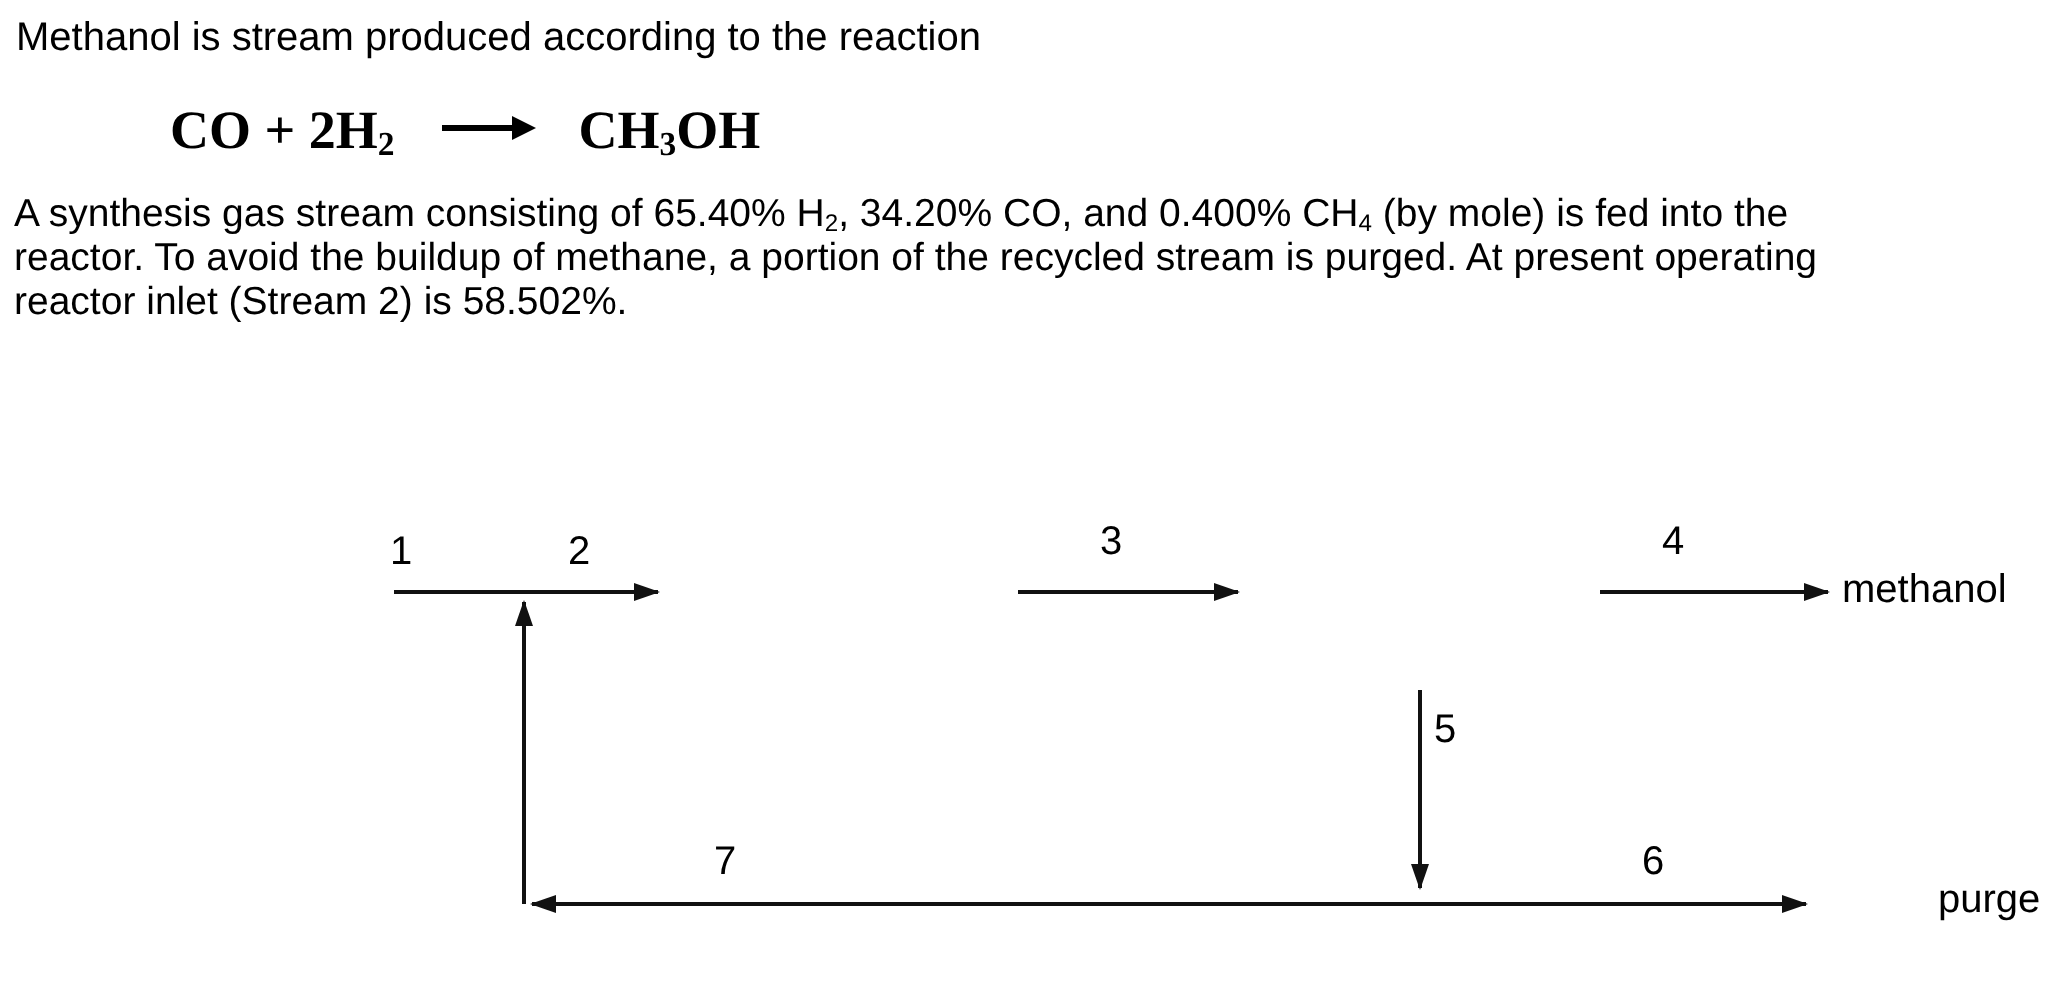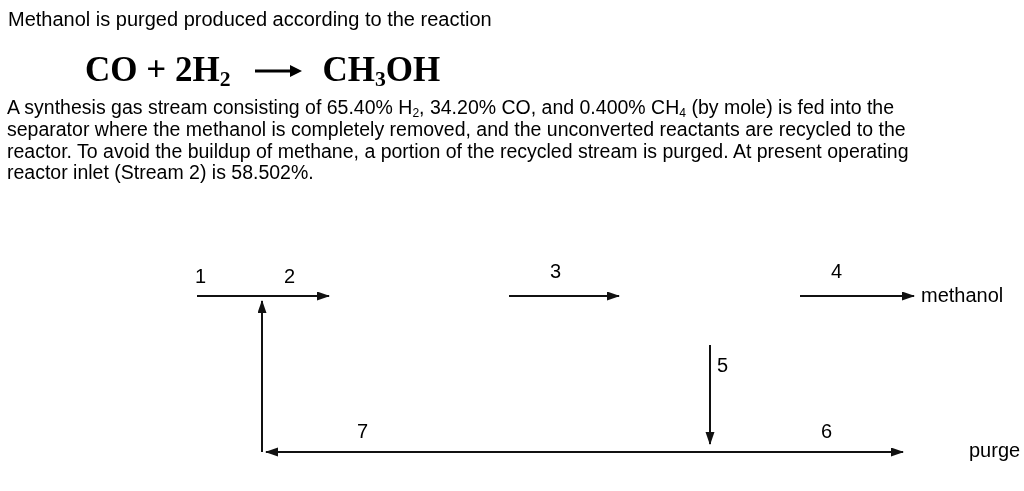--- a/index.html
+++ b/index.html
@@ -9,21 +9,21 @@
     color: var(--ink, #000000);
     font-family: "Liberation Sans", "DejaVu Sans", sans-serif;
   }
   .intro {
     position: absolute; left: 8px; top: 7px;
     font-size: 20px; line-height: 24px; white-space: nowrap;
   }
   .equation {
     position: absolute; left: 85px; top: 50px;
     font-family: "Liberation Serif", "DejaVu Serif", serif;
-    font-size: 35px; font-weight: 700; white-space: nowrap;
+    font-size: 27px; font-weight: 700; white-space: nowrap;
   }
   .eq-arrow { vertical-align: 2px; margin: 0 21px 0 24px; }
   .eq-arrow .shaft { stroke: var(--ink, #000); stroke-width: 3px; }
   .eq-arrow .head { fill: var(--ink, #000); }
   sub { font-size: 0.62em; line-height: 0; vertical-align: -0.22em; }
   .body-text {
     position: absolute; left: 7px; top: 97px;
     font-size: 19.5px; line-height: 21.8px; white-space: nowrap;
   }
   .diagram { position: absolute; left: 0; top: 0; width: 1024px; height: 491px; }
@@ -39,30 +39,29 @@
     background: linear-gradient(135deg, var(--unit-a, #f7fafd) 0%, var(--unit-b, #e4eef7) 45%, var(--unit-c, #c8daed) 100%);
     box-shadow: 1px 1.5px 1.5px rgba(70, 80, 90, 0.45);
   }
   .unit-reactor   { left: 334px; top: 249px; width: 173px; height: 94px; }
   .unit-separator { left: 622px; top: 249px; width: 176px; height: 94px; }
   .slabel { position: absolute; font-size: 20px; line-height: 20px; white-space: nowrap; }
 </style>
 </head>
 <body>
 
-<div class="intro">Methanol is purged produced according to the reaction</div>
+<div class="intro">Methanol is stream produced according to the reaction</div>
 
 <div class="equation"><span>CO + 2H<sub>2</sub></span><svg class="eq-arrow" width="47" height="16" viewBox="0 0 47 16">
       <line class="shaft" x1="0" y1="8" x2="37" y2="8"></line>
       <path class="head" d="M35,2 L47,8 L35,14 Z"></path>
     </svg><span>CH<sub>3</sub>OH</span></div>
 
 <div class="body-text">
   <div>A synthesis gas stream consisting of 65.40% H<sub>2</sub>, 34.20% CO, and 0.400% CH<sub>4</sub> (by mole) is fed into the</div>
-  <div>separator where the methanol is completely removed, and the unconverted reactants are recycled to the</div>
   <div>reactor. To avoid the buildup of methane, a portion of the recycled stream is purged. At present operating</div>
   <div>reactor inlet (Stream 2) is 58.502%.</div>
 </div>
 
 <div class="diagram">
   <svg class="flow-svg" width="1024" height="491" viewBox="0 0 1024 491">
     <defs>
       <marker id="ah" markerUnits="userSpaceOnUse" markerWidth="14" markerHeight="10" refX="12" refY="4.5" orient="auto-start-reverse">
         <path class="ah" d="M0,0 L13,4.5 L0,9 Z"></path>
       </marker>

